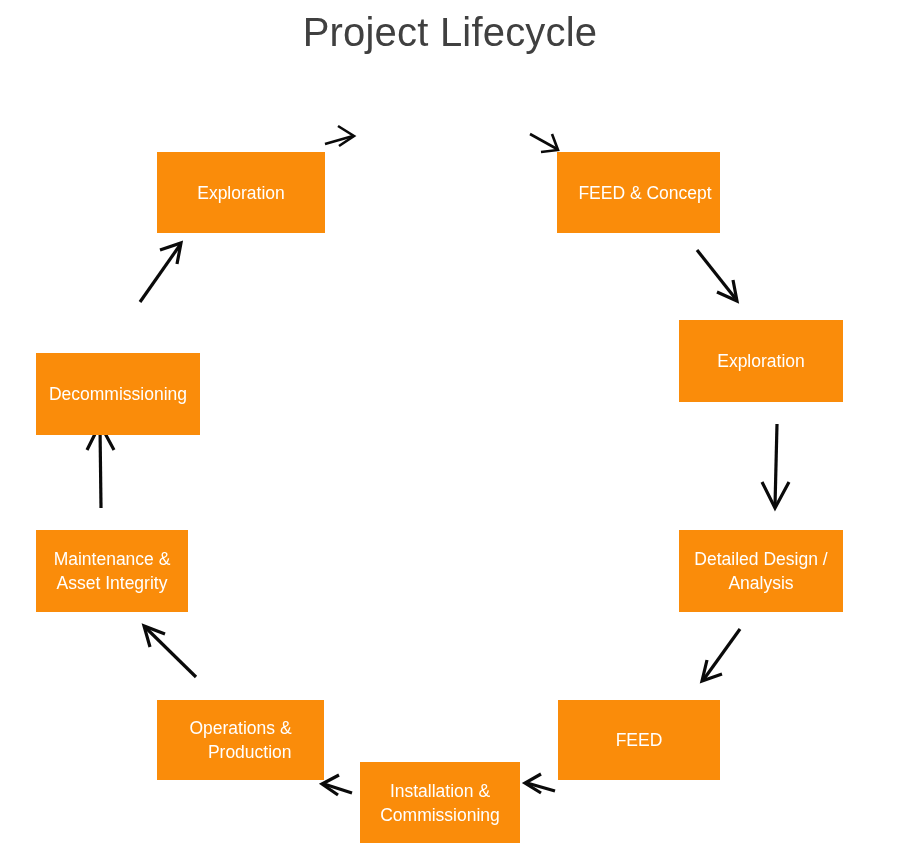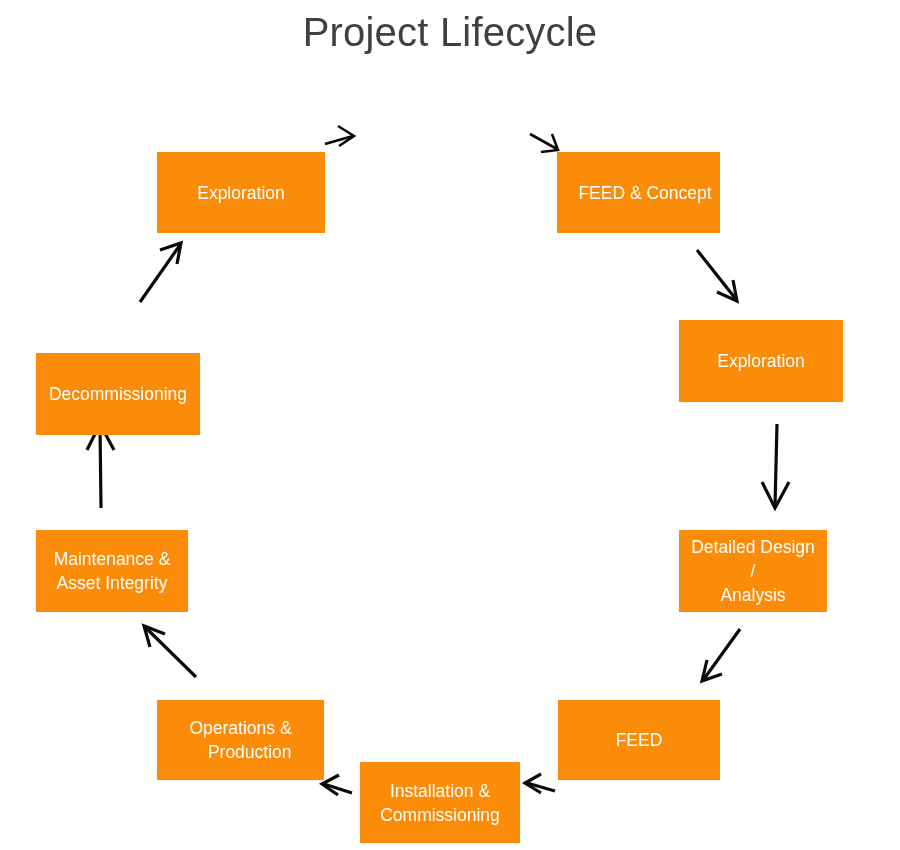--- a/index.html
+++ b/index.html
@@ -128,21 +128,21 @@
       <path class="arrow-head" d="M 160 250 L 181 243 L 177 264"></path>
     </g>
 
   </svg>
 
 
   <div class="node" style="left:557px; top:152px; width:163px; height:81px;padding-left:21px;">FEED &amp; Concept</div>
 
   <div class="node" style="left:679px; top:320px; width:164px; height:82px;">Exploration</div>
 
-  <div class="node" style="left:679px; top:530px; width:148px; height:82px;">Detailed Design /
+  <div class="node" style="left:679px; top:530px; width:164px; height:82px;">Detailed Design /
 Analysis</div>
 
   <div class="node" style="left:558px; top:700px; width:162px; height:80px;">FEED</div>
 
   <div class="node" style="left:360px; top:762px; width:160px; height:81px;">Installation &amp;
 Commissioning</div>
 
   <div class="node" style="left:157px; top:700px; width:167px; height:80px;text-align:right;">Operations &amp;
 Production</div>
 

